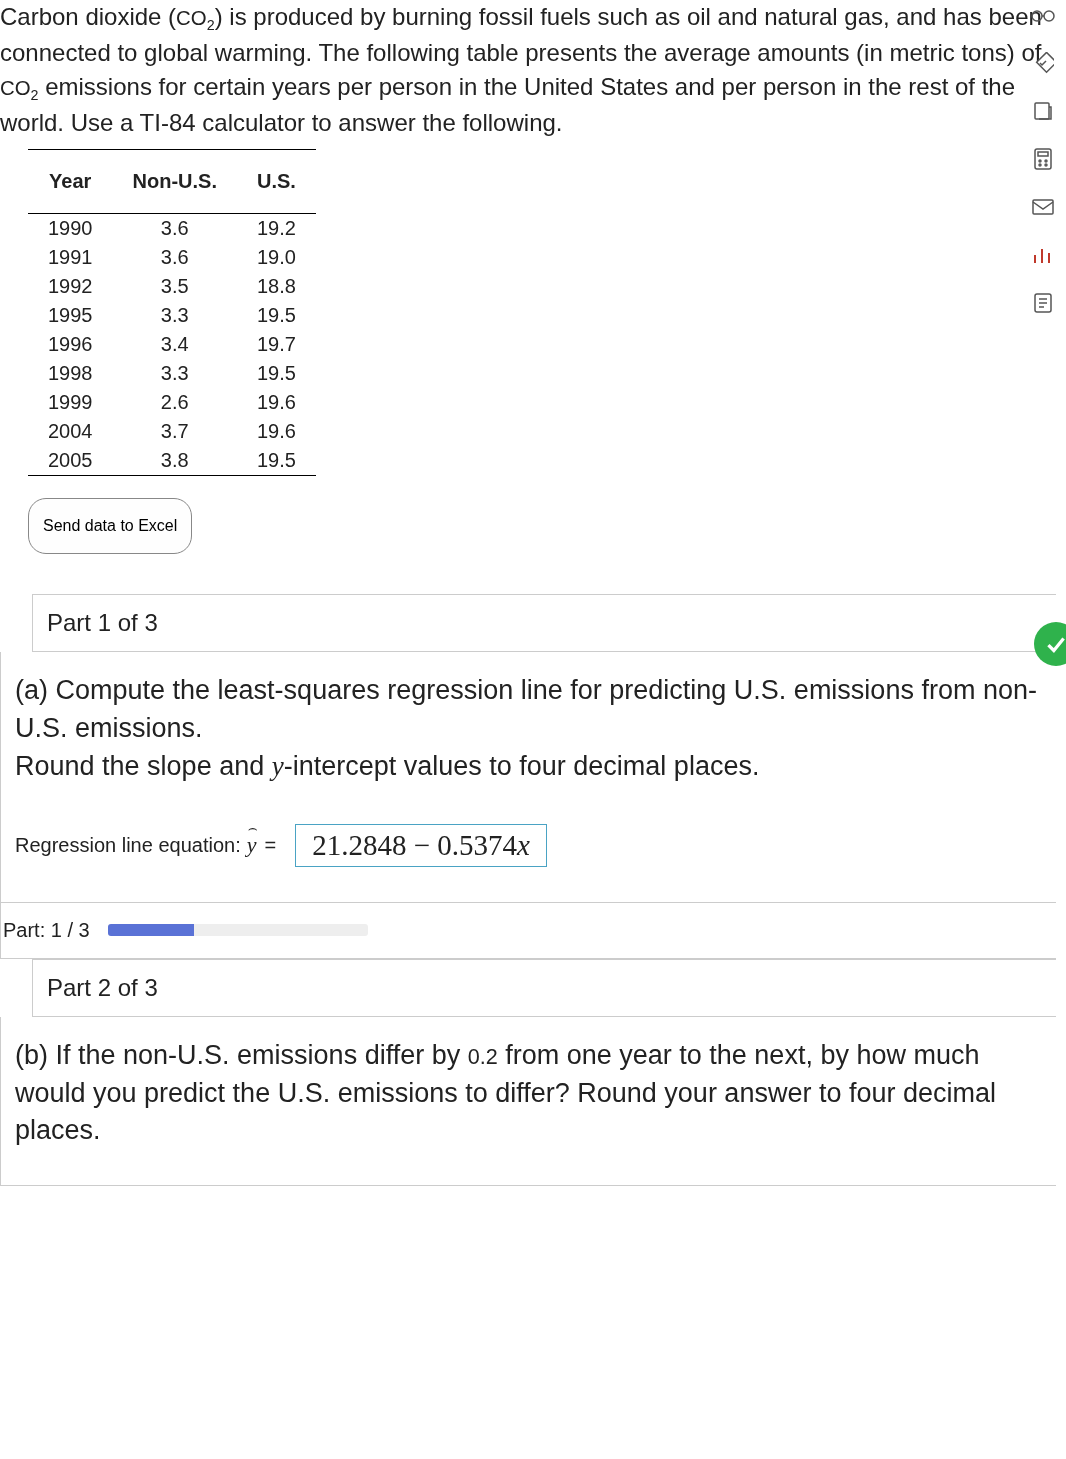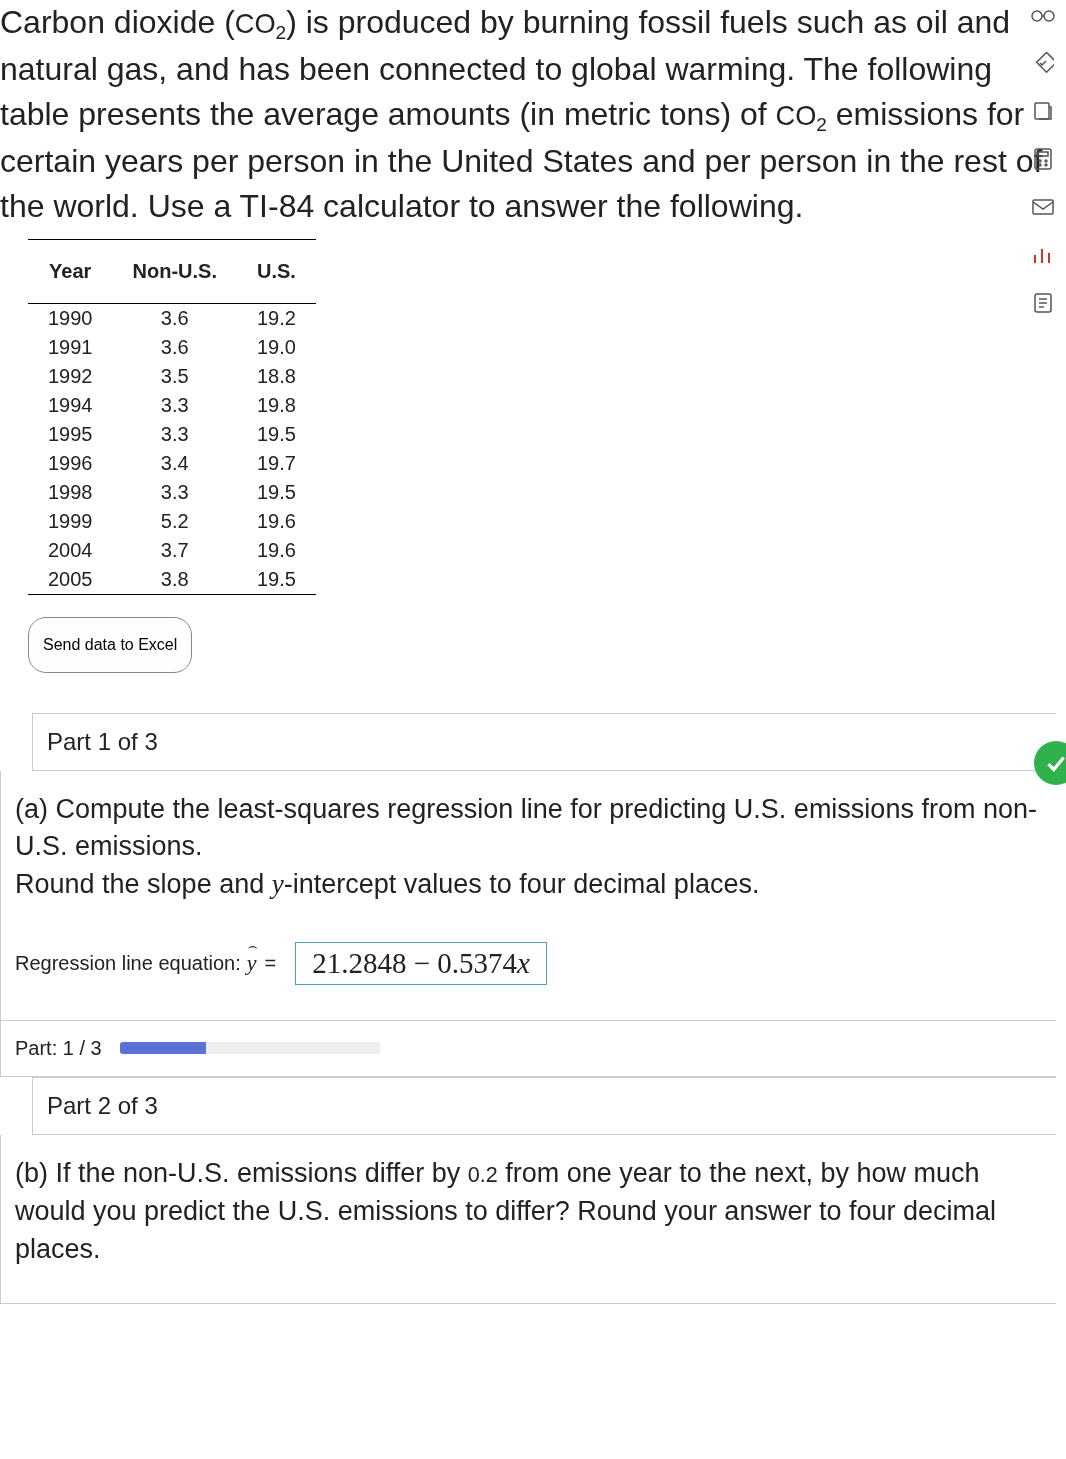--- a/index.html
+++ b/index.html
@@ -5,21 +5,21 @@
   * { box-sizing: border-box; }
   body {
     margin: 0;
     font-family: Arial, Helvetica, sans-serif;
     color: #222;
     width: 1066px;
     background: #fff;
   }
   .content { padding: 0 10px 20px 0; }
   .intro {
-    font-size: 32px;
+    font-size: 24px;
     line-height: 1.4;
     margin: 0 0 10px 0;
   }
   sub { font-size: 0.7em; }
   .small-co { font-size: 0.85em; }
   table.data {
     border-collapse: collapse;
     margin: 6px 0 0 28px;
     font-size: 20px;
   }
@@ -95,21 +95,21 @@
     right: -22px; top: -30px;
     width: 44px; height: 44px;
     background: #2fb24c;
     border-radius: 50%;
     display: flex; align-items: center; justify-content: center;
   }
   .check-badge svg { width: 26px; height: 26px; }
   .progress-row {
     display: flex;
     align-items: center;
-    padding: 16px 14px;
+    padding: 16px 2px;
     border-bottom: 1px solid #ccc;
     border-left: 1px solid #ccc;
     gap: 18px;
     font-size: 20px;
     text-align: right;
   }
   .progress-bar {
     width: 260px; height: 12px;
     background: #eee;
     border-radius: 3px;
@@ -243,42 +243,37 @@
             <td>1991</td>
             <td>3.6</td>
             <td>19.0</td>
           </tr>
           <tr>
             <td>1992</td>
             <td>3.5</td>
             <td>18.8</td>
           </tr>
           <tr>
-            <td>1994</td>
-            <td>3.3</td>
-            <td>19.8</td>
-          </tr>
-          <tr>
             <td>1995</td>
             <td>3.3</td>
             <td>19.5</td>
           </tr>
           <tr>
             <td>1996</td>
             <td>3.4</td>
             <td>19.7</td>
           </tr>
           <tr>
             <td>1998</td>
             <td>3.3</td>
             <td>19.5</td>
           </tr>
           <tr>
             <td>1999</td>
-            <td>5.2</td>
+            <td>2.6</td>
             <td>19.6</td>
           </tr>
           <tr>
             <td>2004</td>
             <td>3.7</td>
             <td>19.6</td>
           </tr>
           <tr>
             <td>2005</td>
             <td>3.8</td>

